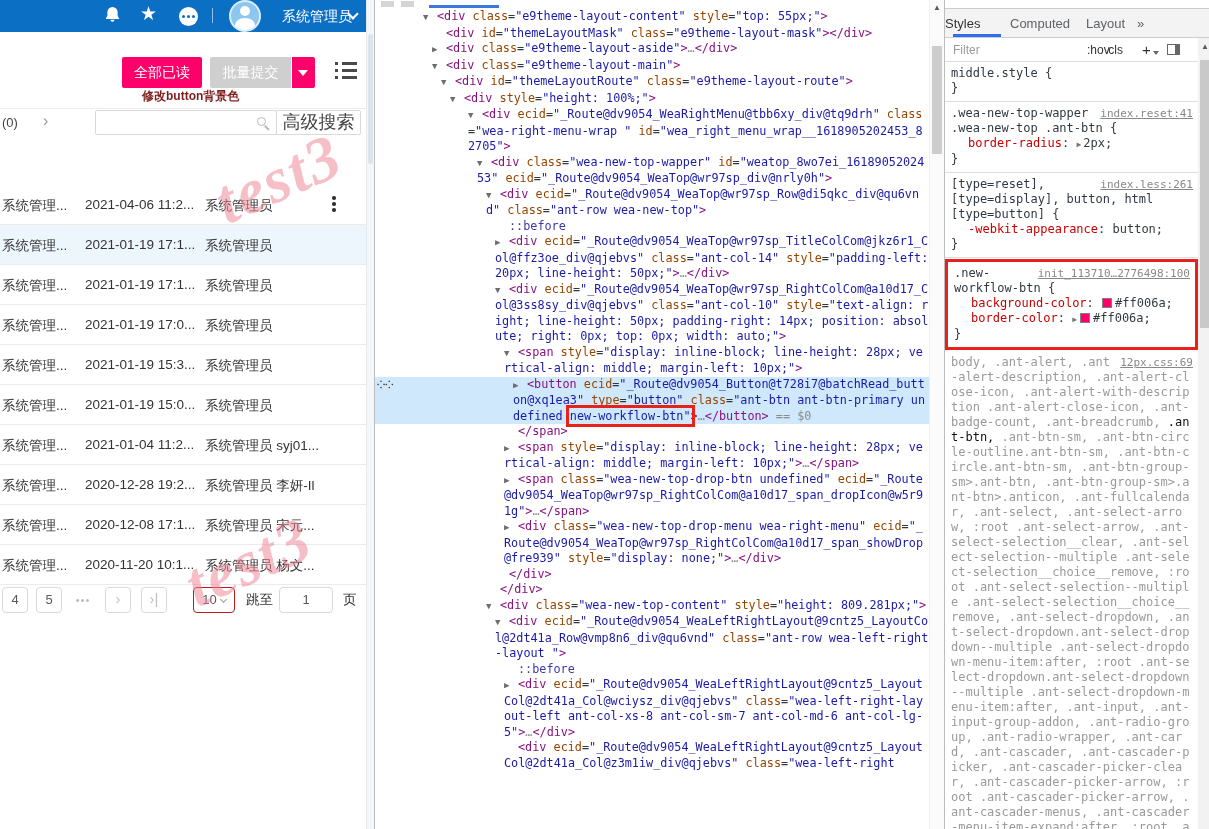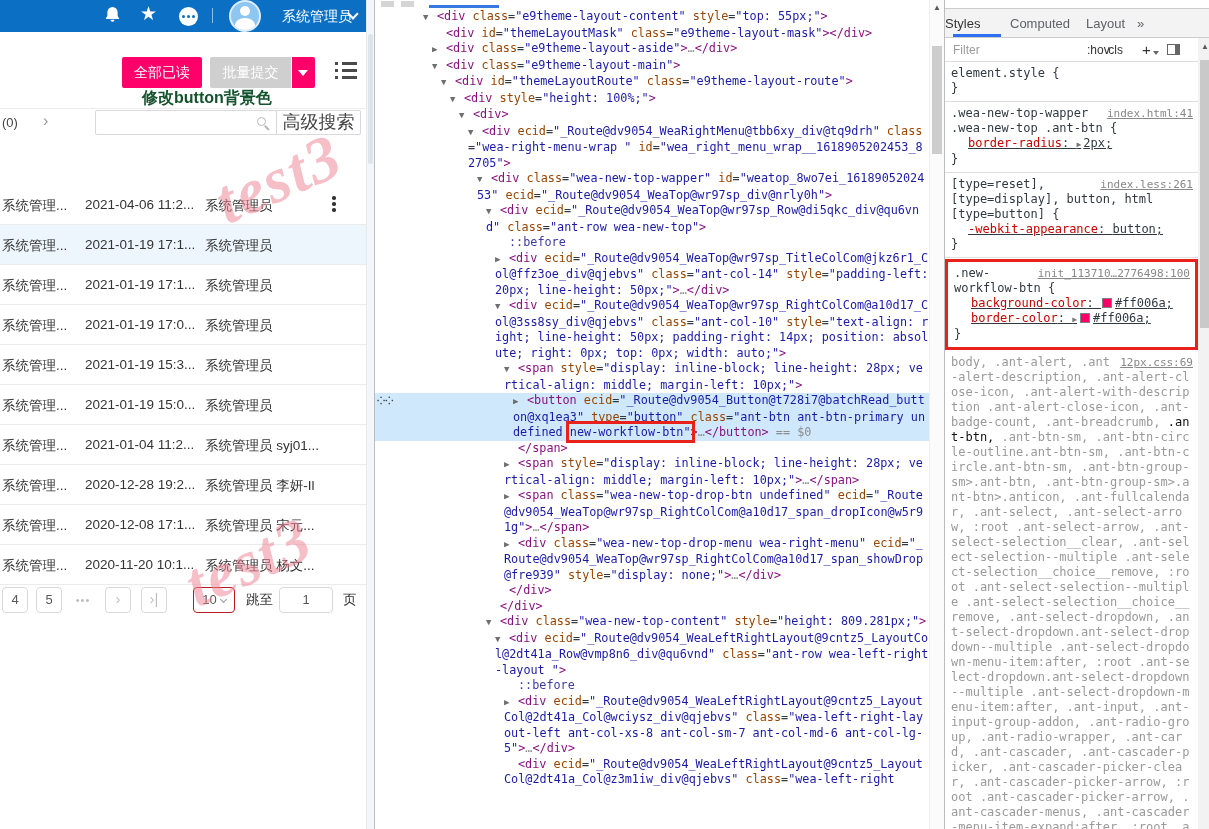--- a/index.html
+++ b/index.html
@@ -21,21 +21,21 @@
   .user-name { position:absolute; left:282px; top:8px; color:#fff; font-size:14px; }
   .hdr-chevron { position:absolute; left:349px; top:10px; width:8px; height:8px; border-left:2px solid #fff; border-bottom:2px solid #fff; transform:rotate(-45deg); }
 
   .btn-readall { position:absolute; left:122px; top:57px; width:80px; height:31px; background:#ff006a; color:#fff; font-size:14px; border:none; border-radius:2px; text-align:center; line-height:31px; }
   .btn-batch-wrap { position:absolute; left:210px; top:57px; height:31px; display:flex; }
   .btn-batch { width:81px; height:31px; background:#cfcfcf; color:#fff; font-size:14px; border:none; border-radius:2px 0 0 2px; text-align:center; line-height:31px; }
   .btn-batch-caret { width:23px; height:31px; background:#ff006a; border-radius:0 2px 2px 0; margin-left:1px; position:relative; }
   .btn-batch-caret::after { content:""; position:absolute; left:6px; top:13px; border-left:5px solid transparent; border-right:5px solid transparent; border-top:6px solid #fff; }
   .list-icon { position:absolute; left:335px; top:62px; width:22px; }
   .list-icon i { display:block; height:3px; margin:0 0 4px 0; background:linear-gradient(to right,#4a4a4a 0 3px,transparent 3px 7px,#4a4a4a 7px 100%); }
-  .annotation-red { position:absolute; left:142px; top:88px; font-size:16px; font-weight:bold; color:#14532d; }
+  .annotation-red { position:absolute; left:142px; top:88px; font-size:12px; font-weight:bold; color:#7f1d1d; }
   .toolbar-divider { position:absolute; left:0; top:108px; width:366px; height:1px; background:#ededed; }
 
   .count-label { position:absolute; left:2px; top:115px; font-size:13px; color:#444; }
   .expand-chevron { position:absolute; left:43px; top:112px; font-size:16px; color:#9a9a9a; }
   .search-box { position:absolute; left:95px; top:110px; width:182px; height:25px; border:1px solid #d9d9d9; border-radius:2px; background:#fff; }
   .mag-icon { position:absolute; right:10px; top:6px; width:9px; height:9px; border:1.5px solid #b8b8b8; border-radius:50%; }
   .mag-icon::after { content:""; position:absolute; width:6px; height:1.5px; background:#b8b8b8; transform:rotate(45deg); right:-5px; bottom:-3px; }
   .adv-search { position:absolute; left:276px; top:110px; width:85px; height:25px; border:1px solid #d9d9d9; background:#fff; font-size:18px; color:#444; text-align:center; line-height:23px; border-radius:0 2px 2px 0; }
 
   .tbl-head { position:absolute; left:0; top:151px; width:366px; height:34px; background:#f5f6f8; border-top:1px solid #e8e8e8; border-bottom:1px solid #e8e8e8; font-size:13.5px; color:#4a4a4a; }
@@ -97,21 +97,21 @@
   .tgl { position:absolute; top:5px; color:#333; }
   .plus { position:absolute; left:197px; top:3px; color:#333; font-size:15px; }
   .plus-caret { position:absolute; left:208px; top:13px; border-left:3px solid transparent; border-right:3px solid transparent; border-top:4px solid #666; }
   .dock-icon { position:absolute; left:222px; top:6px; width:13px; height:11px; border:1.5px solid #666; background:linear-gradient(to left,#666 0 4px,#fff 4px); }
 
   #rules { position:absolute; left:0; top:62px; width:253px; height:767px; overflow:hidden;
     font-family:"DejaVu Sans Mono",monospace; font-size:12px; line-height:15px; color:#303942; }
   .rule { padding:4px 5px 5px 6px; border-bottom:1px solid #dedede; position:relative; overflow:hidden; }
   .rule-boxed { border:3px solid #e8211a; margin:1px 0; }
   .src-link { float:right; color:#888; text-decoration:underline; font-size:11px; margin-left:6px; }
-  .prop { padding-left:17px; word-break:break-all;text-decoration:underline; }
+  .prop { padding-left:17px; word-break:break-all; }
   .pname { color:#c80000; }
   .swatch { display:inline-block; width:10px; height:10px; border:1px solid #808080; vertical-align:-1px; margin:0 3px 0 1px; }
   .parrow { color:#777; font-size:8px; margin-right:2px; }
   .flat { color:#9a9a9a; word-break:break-all; }
   .flat .match { color:#111; }
 
   .st-scrollbar { position:absolute; left:253px; top:38px; width:13px; height:791px; background:#f2f2f2; }
   .st-scrollbar .sb-up { position:absolute; left:3px; top:4px; font-size:8px; color:#5a5a5a; }
   .st-scrollbar .sb-thumb { position:absolute; left:2px; top:22px; width:9px; height:268px; background:#c9c9c9; }
 </style>
@@ -235,21 +235,20 @@
     <span class="dt-chip" style="left:26px;"></span>
     <span class="dt-tabline"></span>
 
     <div id="elements-code">
         <div class="cl" style="padding-left: 48px;"><span class="arrow">▼</span><span class="tk-p">&lt;div</span><span class="tk-a"> class</span><span class="tk-d">=</span><span class="tk-v">"e9theme-layout-content"</span><span class="tk-a"> style</span><span class="tk-d">=</span><span class="tk-v">"top: 55px;"</span><span class="tk-p">&gt;</span></div>
         <div class="cl" style="padding-left: 57px;"><span class="arrow"></span><span class="tk-p">&lt;div</span><span class="tk-a"> id</span><span class="tk-d">=</span><span class="tk-v">"themeLayoutMask"</span><span class="tk-a"> class</span><span class="tk-d">=</span><span class="tk-v">"e9theme-layout-mask"</span><span class="tk-p">&gt;&lt;/div&gt;</span></div>
         <div class="cl" style="padding-left: 57px;"><span class="arrow">▶</span><span class="tk-p">&lt;div</span><span class="tk-a"> class</span><span class="tk-d">=</span><span class="tk-v">"e9theme-layout-aside"</span><span class="tk-p">&gt;</span><span class="tk-g">…</span><span class="tk-p">&lt;/div&gt;</span></div>
         <div class="cl" style="padding-left: 57px;"><span class="arrow">▼</span><span class="tk-p">&lt;div</span><span class="tk-a"> class</span><span class="tk-d">=</span><span class="tk-v">"e9theme-layout-main"</span><span class="tk-p">&gt;</span></div>
         <div class="cl" style="padding-left: 66px;"><span class="arrow">▼</span><span class="tk-p">&lt;div</span><span class="tk-a"> id</span><span class="tk-d">=</span><span class="tk-v">"themeLayoutRoute"</span><span class="tk-a"> class</span><span class="tk-d">=</span><span class="tk-v">"e9theme-layout-route"</span><span class="tk-p">&gt;</span></div>
         <div class="cl" style="padding-left: 75px;"><span class="arrow">▼</span><span class="tk-p">&lt;div</span><span class="tk-a"> style</span><span class="tk-d">=</span><span class="tk-v">"height: 100%;"</span><span class="tk-p">&gt;</span></div>
-        <div class="cl" style="padding-left: 84px;"><span class="arrow">▼</span><span class="tk-p">&lt;div&gt;</span></div>
         <div class="cl" style="padding-left: 93px;"><span class="arrow">▼</span><span class="tk-p">&lt;div</span><span class="tk-a"> ecid</span><span class="tk-d">=</span><span class="tk-v">"_Route@dv9054_WeaRightMenu@tbb6xy_div@tq9drh"</span><span class="tk-a"> class</span><span class="tk-d">=</span><span class="tk-v">"wea-right-menu-wrap "</span><span class="tk-a"> id</span><span class="tk-d">=</span><span class="tk-v">"wea_right_menu_wrap__1618905202453_82705"</span><span class="tk-p">&gt;</span></div>
         <div class="cl" style="padding-left: 102px;"><span class="arrow">▼</span><span class="tk-p">&lt;div</span><span class="tk-a"> class</span><span class="tk-d">=</span><span class="tk-v">"wea-new-top-wapper"</span><span class="tk-a"> id</span><span class="tk-d">=</span><span class="tk-v">"weatop_8wo7ei_1618905202453"</span><span class="tk-a"> ecid</span><span class="tk-d">=</span><span class="tk-v">"_Route@dv9054_WeaTop@wr97sp_div@nrly0h"</span><span class="tk-p">&gt;</span></div>
         <div class="cl" style="padding-left: 111px;"><span class="arrow">▼</span><span class="tk-p">&lt;div</span><span class="tk-a"> ecid</span><span class="tk-d">=</span><span class="tk-v">"_Route@dv9054_WeaTop@wr97sp_Row@di5qkc_div@qu6vnd"</span><span class="tk-a"> class</span><span class="tk-d">=</span><span class="tk-v">"ant-row wea-new-top"</span><span class="tk-p">&gt;</span></div>
         <div class="cl" style="padding-left: 120px;"><span class="arrow"></span><span class="tk-s">::before</span></div>
         <div class="cl" style="padding-left: 120px;"><span class="arrow">▶</span><span class="tk-p">&lt;div</span><span class="tk-a"> ecid</span><span class="tk-d">=</span><span class="tk-v">"_Route@dv9054_WeaTop@wr97sp_TitleColCom@jkz6r1_Col@ffz3oe_div@qjebvs"</span><span class="tk-a"> class</span><span class="tk-d">=</span><span class="tk-v">"ant-col-14"</span><span class="tk-a"> style</span><span class="tk-d">=</span><span class="tk-v">"padding-left: 20px; line-height: 50px;"</span><span class="tk-p">&gt;</span><span class="tk-g">…</span><span class="tk-p">&lt;/div&gt;</span></div>
         <div class="cl" style="padding-left: 120px;"><span class="arrow">▼</span><span class="tk-p">&lt;div</span><span class="tk-a"> ecid</span><span class="tk-d">=</span><span class="tk-v">"_Route@dv9054_WeaTop@wr97sp_RightColCom@a10d17_Col@3ss8sy_div@qjebvs"</span><span class="tk-a"> class</span><span class="tk-d">=</span><span class="tk-v">"ant-col-10"</span><span class="tk-a"> style</span><span class="tk-d">=</span><span class="tk-v">"text-align: right; line-height: 50px; padding-right: 14px; position: absolute; right: 0px; top: 0px; width: auto;"</span><span class="tk-p">&gt;</span></div>
         <div class="cl" style="padding-left: 129px;"><span class="arrow">▼</span><span class="tk-p">&lt;span</span><span class="tk-a"> style</span><span class="tk-d">=</span><span class="tk-v">"display: inline-block; line-height: 28px; vertical-align: middle; margin-left: 10px;"</span><span class="tk-p">&gt;</span></div>
         <div class="cl sel" style="padding-left: 138px;"><span class="gdots">⁘⁘</span><span class="arrow">▶</span><span class="tk-p">&lt;button</span><span class="tk-a"> ecid</span><span class="tk-d">=</span><span class="tk-v">"_Route@dv9054_Button@t728i7@batchRead_button@xq1ea3"</span><span class="tk-a"> type</span><span class="tk-d">=</span><span class="tk-v">"button"</span><span class="tk-a"> class</span><span class="tk-d">=</span><span class="tk-v">"ant-btn ant-btn-primary undefined </span><span class="tk-vb">new-workflow-btn"</span><span class="tk-p">&gt;</span><span class="tk-g">…</span><span class="tk-p">&lt;/button&gt;</span><span class="tk-g"> == $0</span></div>
         <div class="cl" style="padding-left: 129px;"><span class="arrow"></span><span class="tk-p">&lt;/span&gt;</span></div>
         <div class="cl" style="padding-left: 129px;"><span class="arrow">▶</span><span class="tk-p">&lt;span</span><span class="tk-a"> style</span><span class="tk-d">=</span><span class="tk-v">"display: inline-block; line-height: 28px; vertical-align: middle; margin-left: 10px;"</span><span class="tk-p">&gt;</span><span class="tk-g">…</span><span class="tk-p">&lt;/span&gt;</span></div>
@@ -280,25 +279,25 @@
       <div class="st-filter">
         <span class="filter-ph">Filter</span>
         <span class="tgl" style="left:142px;">:hov</span>
         <span class="tgl" style="left:160px;">.cls</span>
         <span class="plus">+</span>
         <span class="plus-caret"></span>
         <span class="dock-icon"></span>
       </div>
       <div id="rules">
           <div class="rule">
-            <div class="sel-line"><span>element.style {</span></div>
+            <div class="sel-line"><span>middle.style {</span></div>
             <div>}</div>
           </div>
           <div class="rule">
-            <div class="sel-line"><span class="src-link">index.html:41</span><span>.wea-new-top-wapper</span></div>
+            <div class="sel-line"><span class="src-link">index.reset:41</span><span>.wea-new-top-wapper</span></div>
             <div class="sel-line"><span>.wea-new-top .ant-btn {</span></div>
             <div class="prop"><span class="pname">border-radius</span><span>: </span><span class="parrow">▶</span><span class="pval">2px;</span></div>
             <div>}</div>
           </div>
           <div class="rule">
             <div class="sel-line"><span class="src-link">index.less:261</span><span>[type=reset],</span></div>
             <div class="sel-line"><span>[type=display], button, html</span></div>
             <div class="sel-line"><span>[type=button] {</span></div>
             <div class="prop"><span class="pname">-webkit-appearance</span><span>: </span><span class="pval">button;</span></div>
             <div>}</div>

